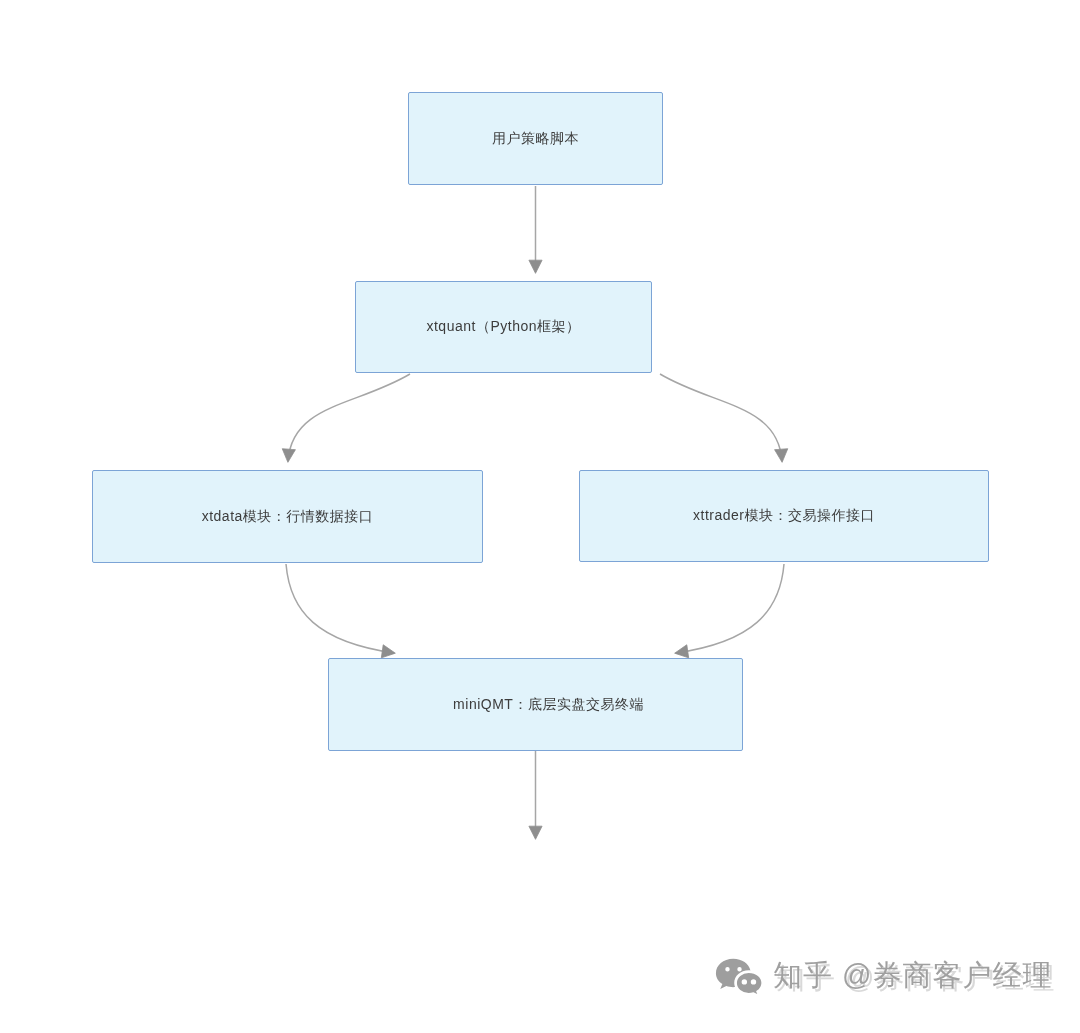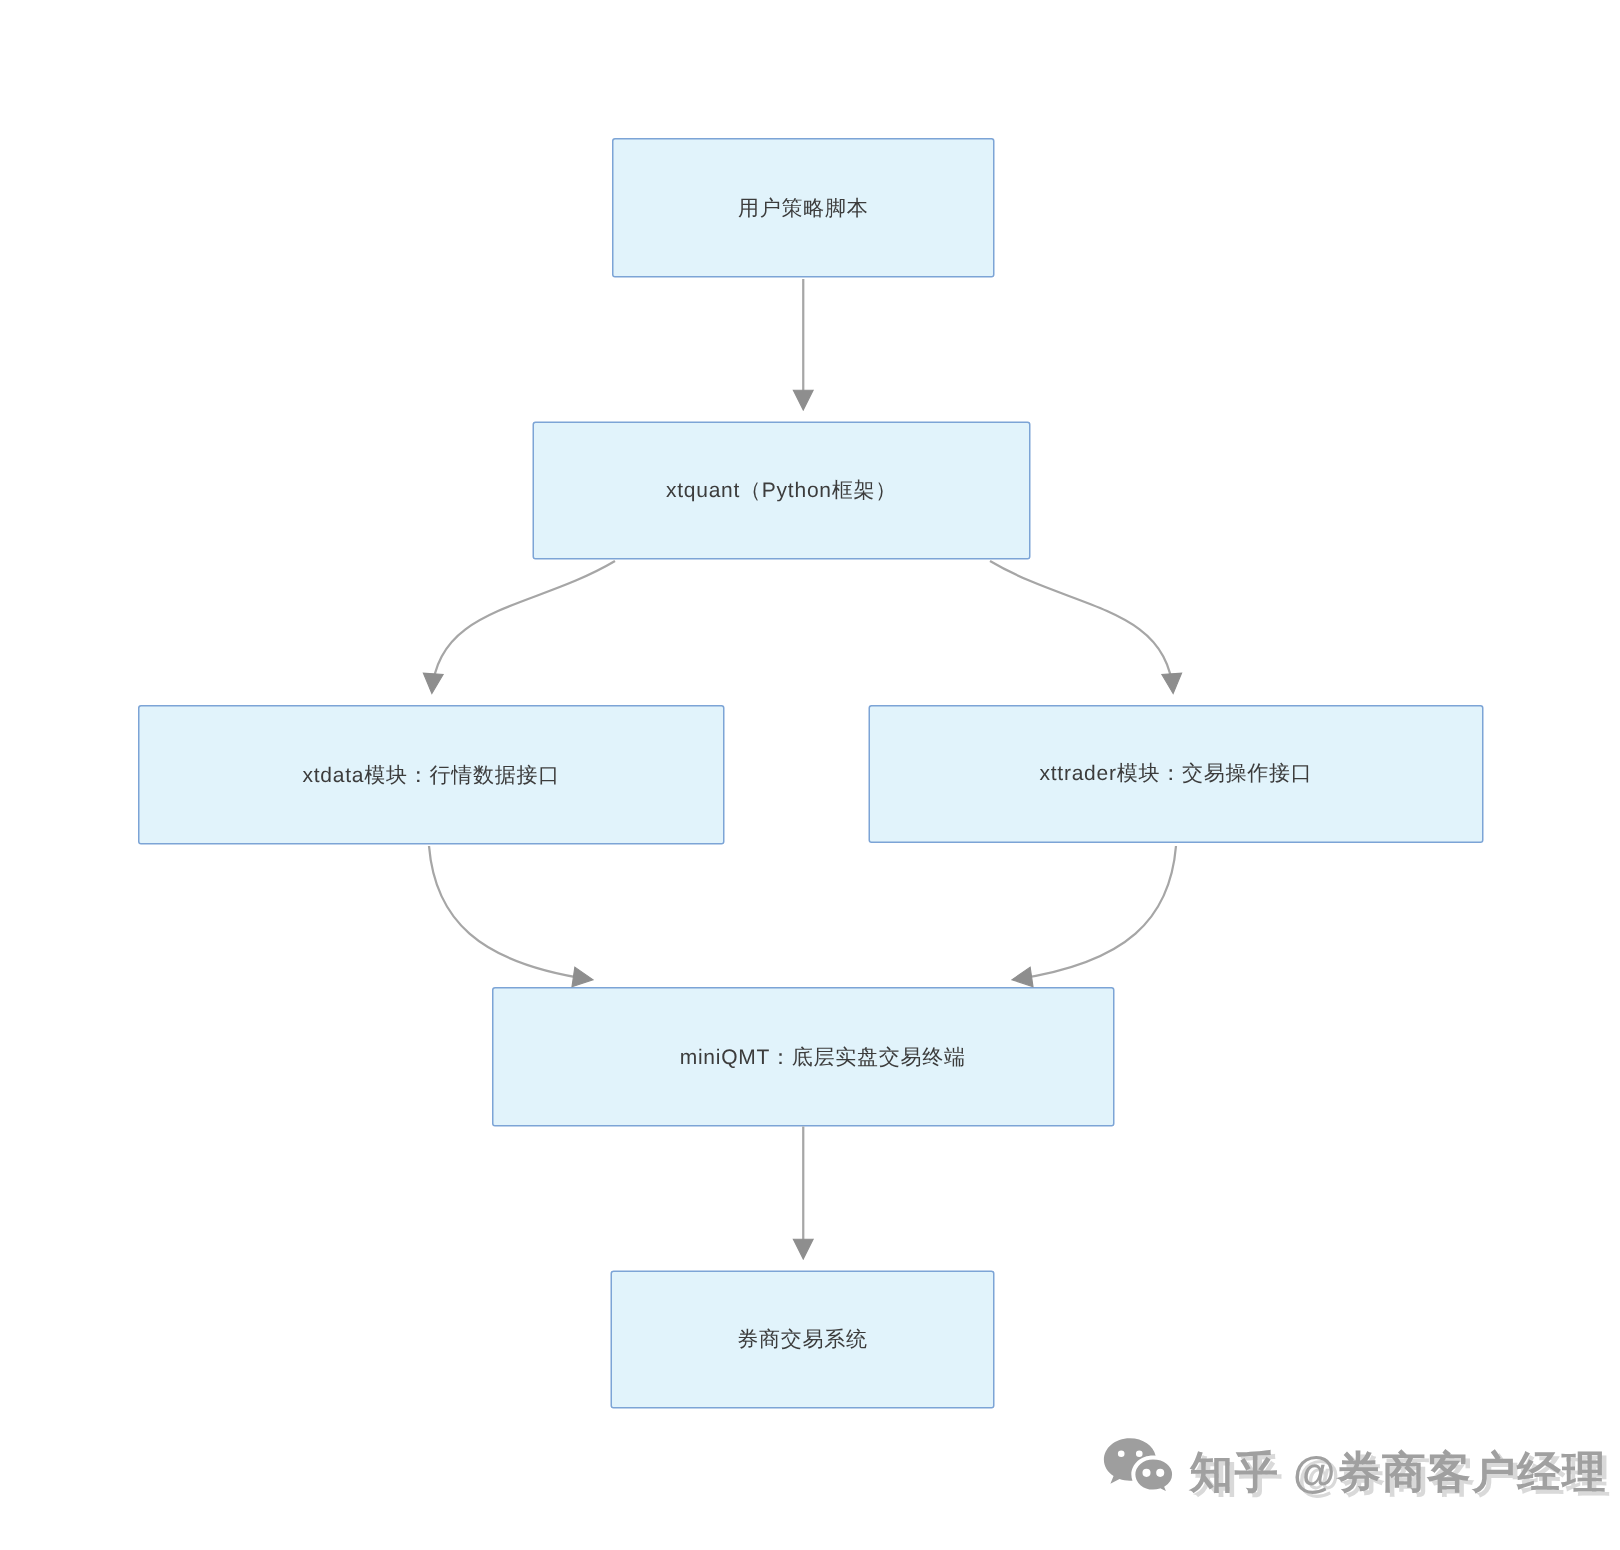--- a/index.html
+++ b/index.html
@@ -8,30 +8,30 @@
     font-family:"Liberation Sans","DejaVu Sans",sans-serif; overflow:hidden;
   }
   .edges { position:absolute; left:0; top:0; z-index:2; pointer-events:none; }
   .node {
     position:absolute; z-index:1; box-sizing:border-box;
     background:#e1f3fb; border:1.5px solid #7ca4d6; border-radius:2px;
     display:flex; align-items:center; justify-content:center;
     font-size:14px; color:#3c3c3c; letter-spacing:0.5px; white-space:nowrap;
   }
   .watermark {
-    position:absolute; left:734px; top:956px; z-index:3;
-    display:flex; align-items:center;font-weight:bold;
+    position:absolute; left:714px; top:956px; z-index:3;
+    display:flex; 
   }
   .watermark-text {
     font-size:29px; color:#a0a0a0; margin-left:7px; white-space:nowrap;
     letter-spacing:1px; text-shadow:3px 3px 0 #d9d9d9;
   }
   
   #n0 { left:408px; top:92px;  width:255px; height:93px; }
-  #n1 { left:355px; top:281px; width:332px; height:92px; }
+  #n1 { left:355px; top:281px; width:297px; height:92px; }
   #n2 { left:92px;  top:470px; width:391px; height:93px; }
   #n3 { left:579px; top:470px; width:410px; height:92px; }
   #n4 { left:328px; top:658px; width:415px; height:93px;padding-left:26px; }
   #n5 { left:407px; top:847px; width:256px; height:92px; }
 </style>
 </head>
 <body>
 
 <div class="canvas">
 
@@ -59,23 +59,20 @@
   </div>
   <div class="node" id="n3">
     <span>xttrader模块：交易操作接口</span>
   </div>
   <div class="node" id="n2">
     <span>xtdata模块：行情数据接口</span>
   </div>
   <div class="node" id="n4">
     <span>miniQMT：底层实盘交易终端</span>
   </div>
-  <div class="node" id="n5">
-    <span>券商交易系统</span>
-  </div>
 
   <div class="watermark">
     <span>
       <svg width="52" height="46" viewBox="0 0 54 46">
         <path fill="#9e9e9e" fill-rule="evenodd" d="M20,2 C9.5,2 2,8.8 2,17 C2,21.7 4.6,25.6 8.7,28.2 L6.5,33.5 L12.8,30.3
              C14.9,31 17.4,31.5 20,31.5 C20.6,31.5 21.2,31.47 21.8,31.4
              C21.3,30.1 21,28.7 21,27.2 C21,19.9 27.6,14 36,14
              C36.6,14 37.2,14.03 37.8,14.1 C36.3,7.2 29.1,2 20,2 Z
              M14,10.5 a2.3,2.3 0 1 1 0,4.6 a2.3,2.3 0 1 1 0,-4.6 Z
              M26.5,10.5 a2.3,2.3 0 1 1 0,4.6 a2.3,2.3 0 1 1 0,-4.6 Z"></path>

